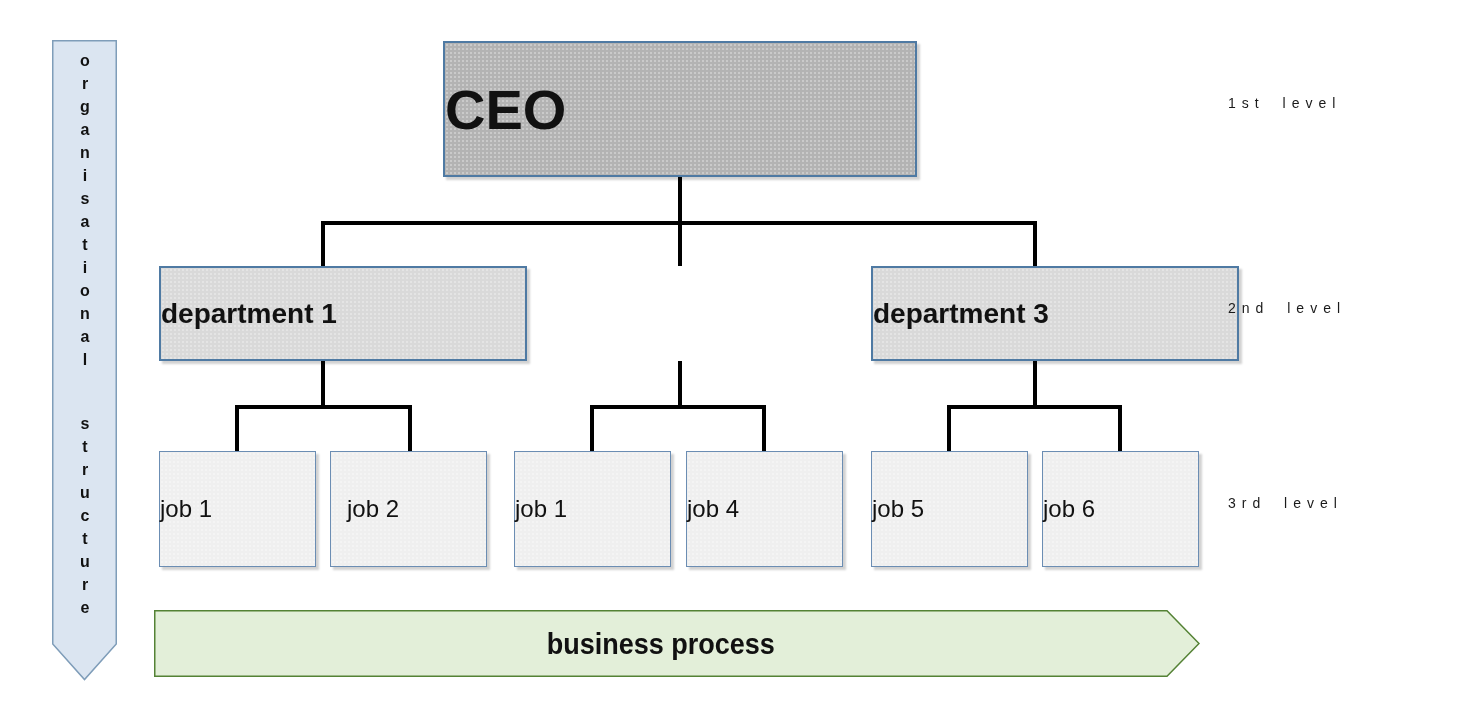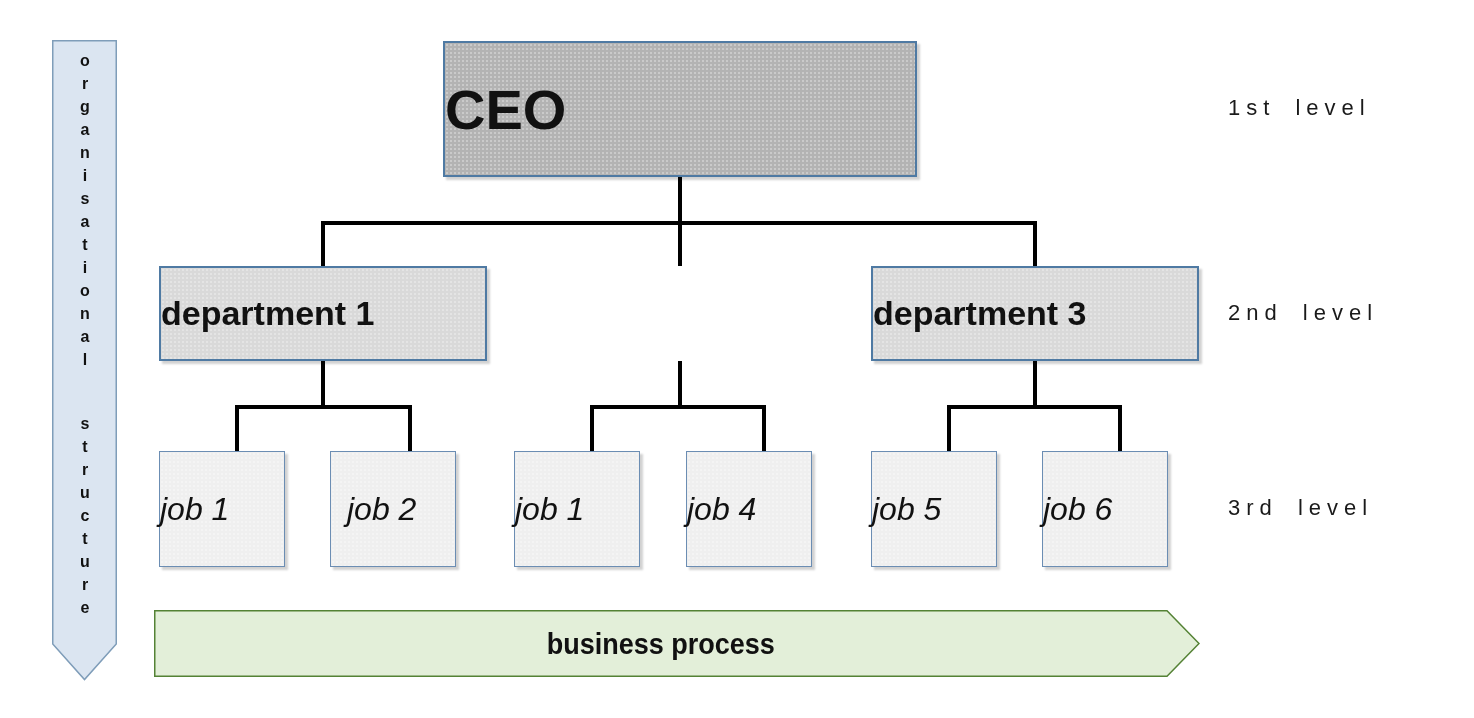--- a/index.html
+++ b/index.html
@@ -24,50 +24,50 @@
     background-image: radial-gradient(rgba(255,255,255,0.30) 1px, transparent 1px);
     background-size: 4px 4px;
   }
   .node-ceo {
     left: 443px; top: 41px; width: 474px; height: 136px;
     background-color: #b3b3b3;
     border: 2px solid #4f7aa3;
     font-size: 56px; font-weight: 700;
   }
   .node-dept {
-    top: 266px; width: 328px; height: 95px;
+    top: 266px; width: 368px; height: 95px;
     background-color: #d9d9d9;
     border: 2px solid #4f7aa3;
-    font-size: 34px; font-weight: 700;
+    font-size: 28px; font-weight: 700;
   }
   .node-job {
-    top: 451px; width: 126px; height: 116px;
+    top: 451px; width: 157px; height: 116px;
     background-color: #efefef;
     border: 1px solid #6b8db3;
-    font-size: 32px; font-weight: 400; font-style: italic;
+    font-size: 24px; font-weight: 400;
   }
   #dept-1 { left: 159px; }
   #dept-2 { left: 515px; }
   #dept-3 { left: 871px; }
   #job-1 { left: 159px; }
   #job-2 { left: 330px; padding-left: 16px; }
   #job-3 { left: 514px; }
   #job-4 { left: 686px; }
   #job-5 { left: 871px; }
   #job-6 { left: 1042px; }
 
   
   .line { position: absolute; background: #000000; }
 
   
   .level-label {
     position: absolute;
     left: 1228px;
     width: 230px;
-    font-size: 22px;
+    font-size: 14px;
     letter-spacing: 6px;
     word-spacing: 8px;
     color: #1a1a1a;
     white-space: nowrap;
   }
   #level-1 { top: 95px; }
   #level-2 { top: 300px; }
   #level-3 { top: 495px; }
 
   

